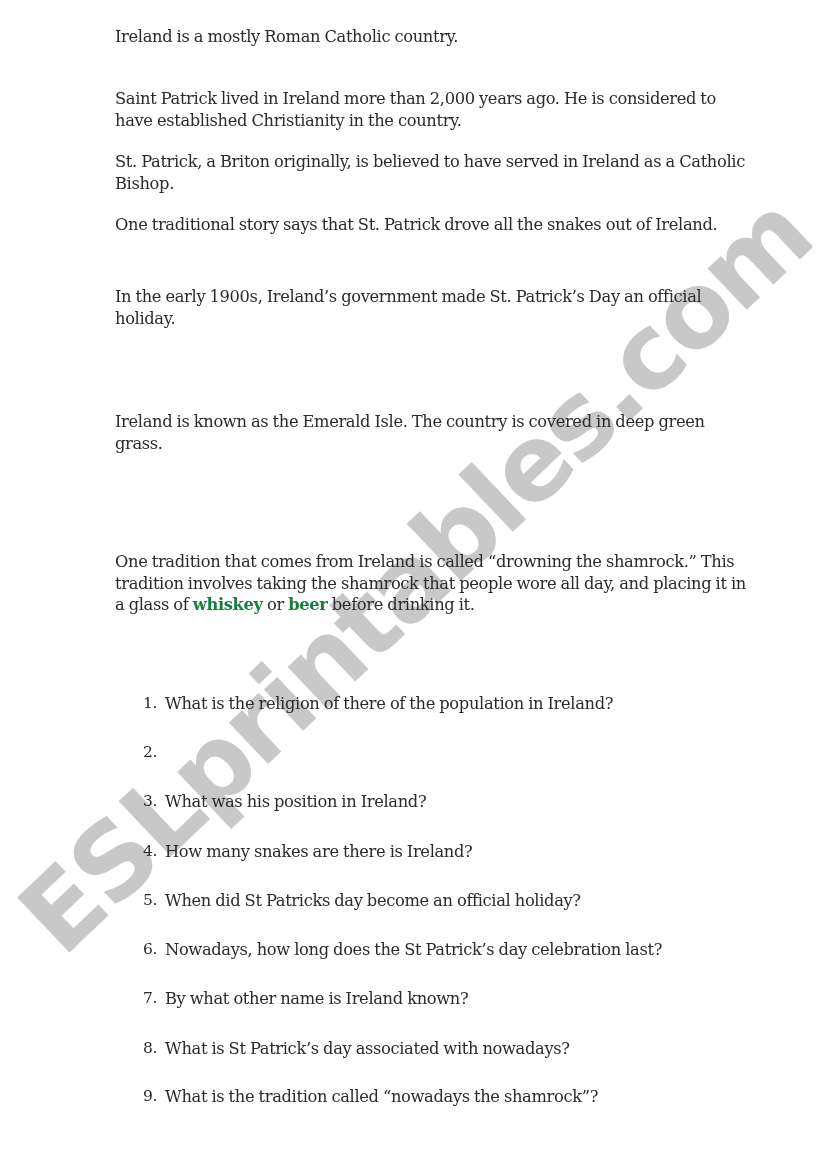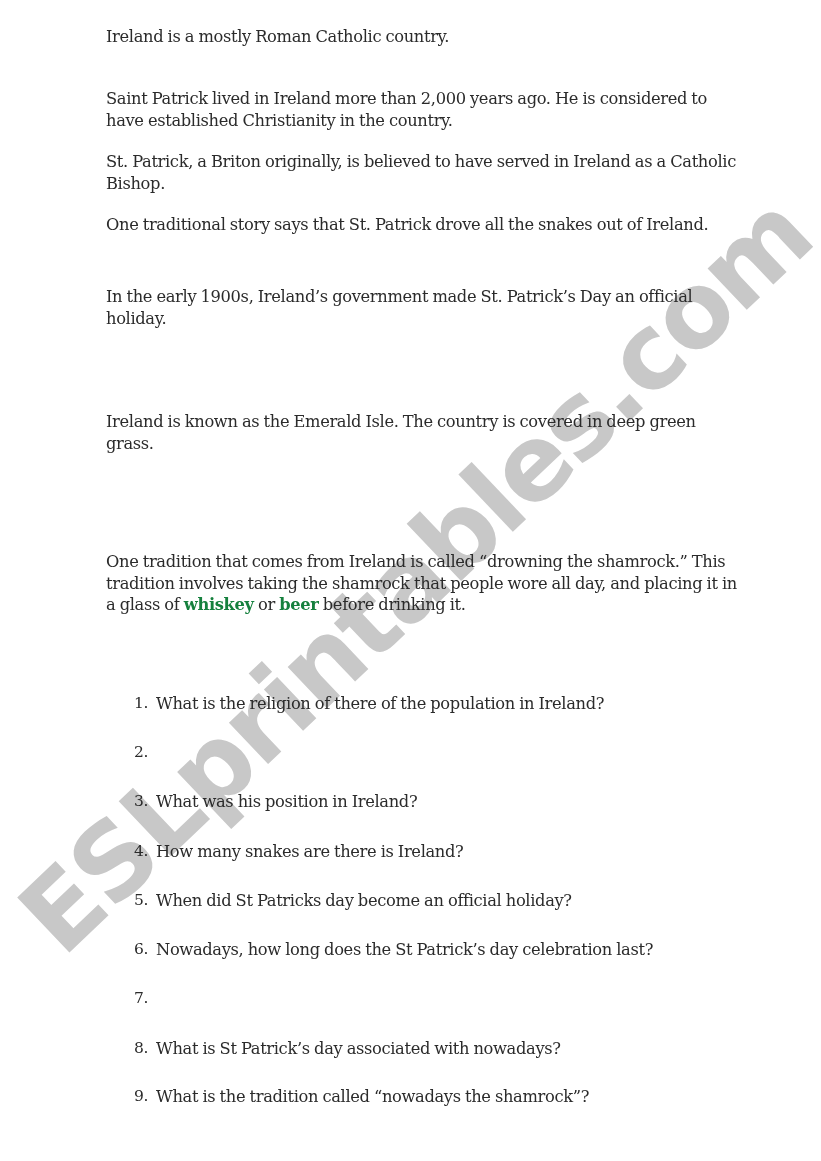--- a/index.html
+++ b/index.html
@@ -24,21 +24,21 @@
       font-weight: bold;
       font-size: 104px;
       letter-spacing: -3px;
       color: #c8c8c8;
       white-space: nowrap;
       z-index: 0;
       user-select: none;
     }
     .page {
       position: absolute;
-      left: 8px;
+      left: 17px;
       top: 0;
       width: 776px;
       height: 1161px;
       z-index: 1;
     }
     .para {
       position: absolute;
       left: 98px;
       width: 640px;
       font-size: 16.3px;
@@ -102,20 +102,21 @@
     <p class="q" style="top:890px;">
         <span class="num">5.</span>
         <span>When did St Patricks day become an official holiday?</span>
       </p>
     <p class="q" style="top:939px;">
         <span class="num">6.</span>
         <span>Nowadays, how long does the St Patrick’s day celebration last?</span>
       </p>
     <p class="q" style="top:988px;">
         <span class="num">7.</span>
+        <span>By what other name is Ireland known?</span>
       </p>
     <p class="q" style="top:1038px;">
         <span class="num">8.</span>
         <span>What is St Patrick’s day associated with nowadays?</span>
       </p>
     <p class="q" style="top:1086px;">
         <span class="num">9.</span>
         <span>What is the tradition called “nowadays the shamrock”?</span>
       </p>
   </div>

